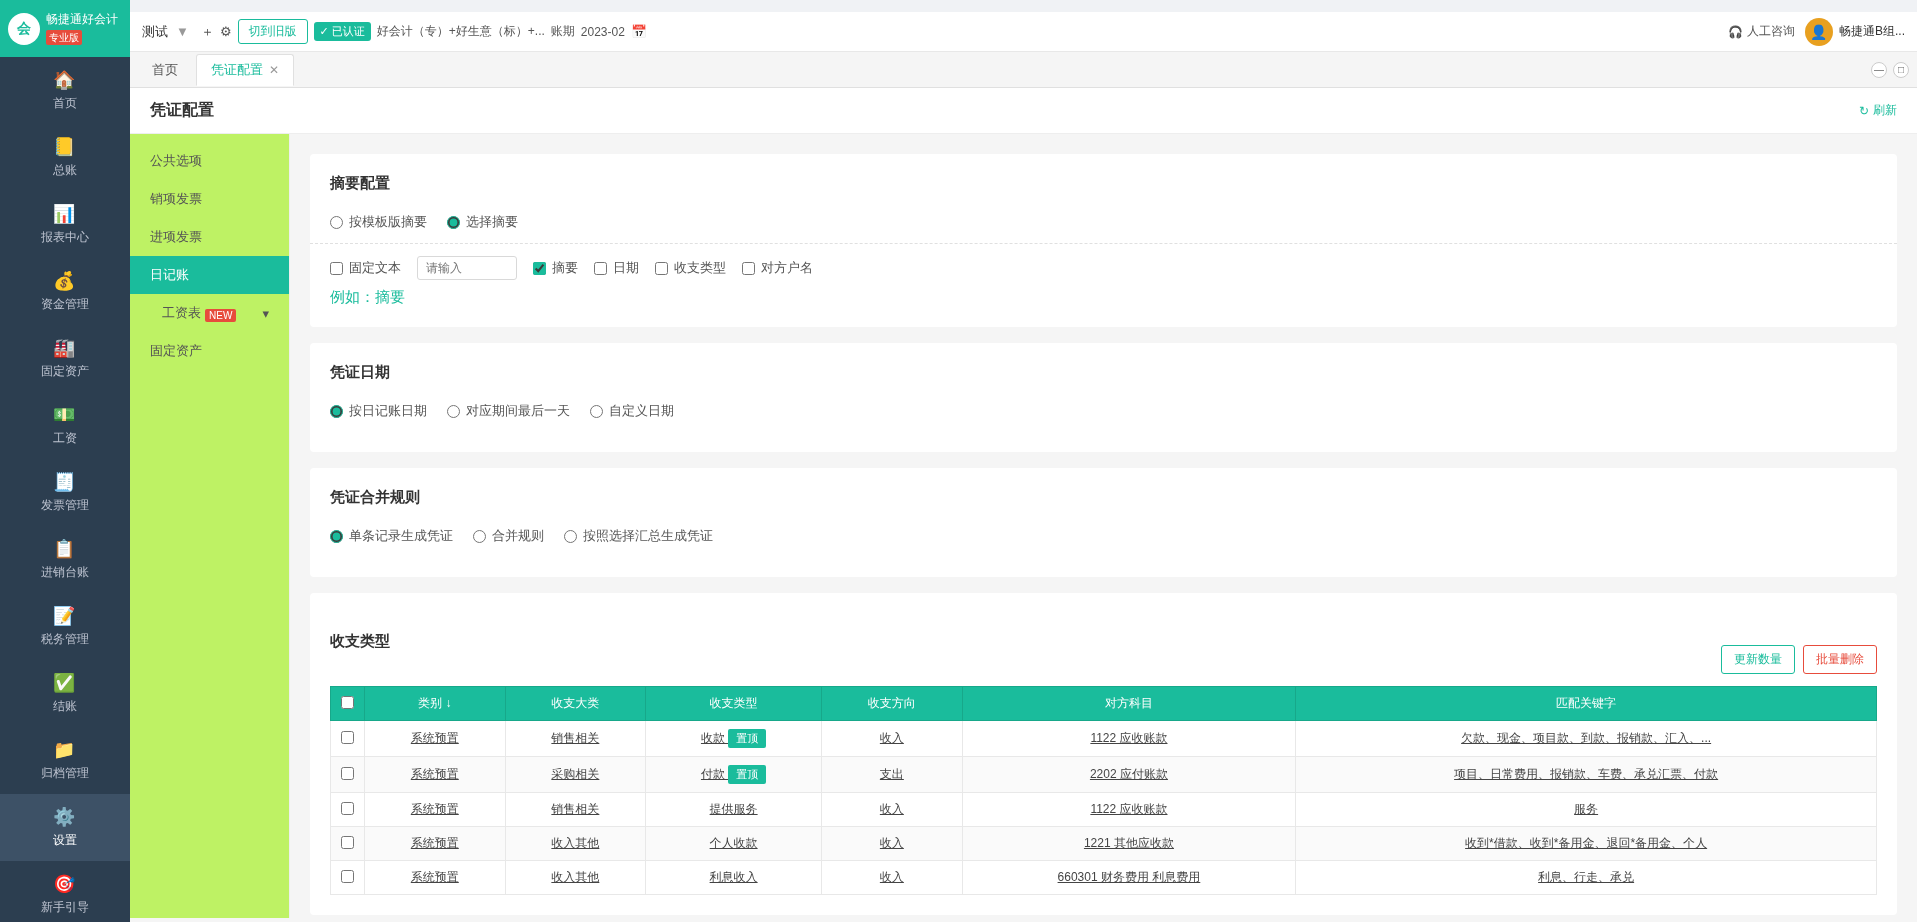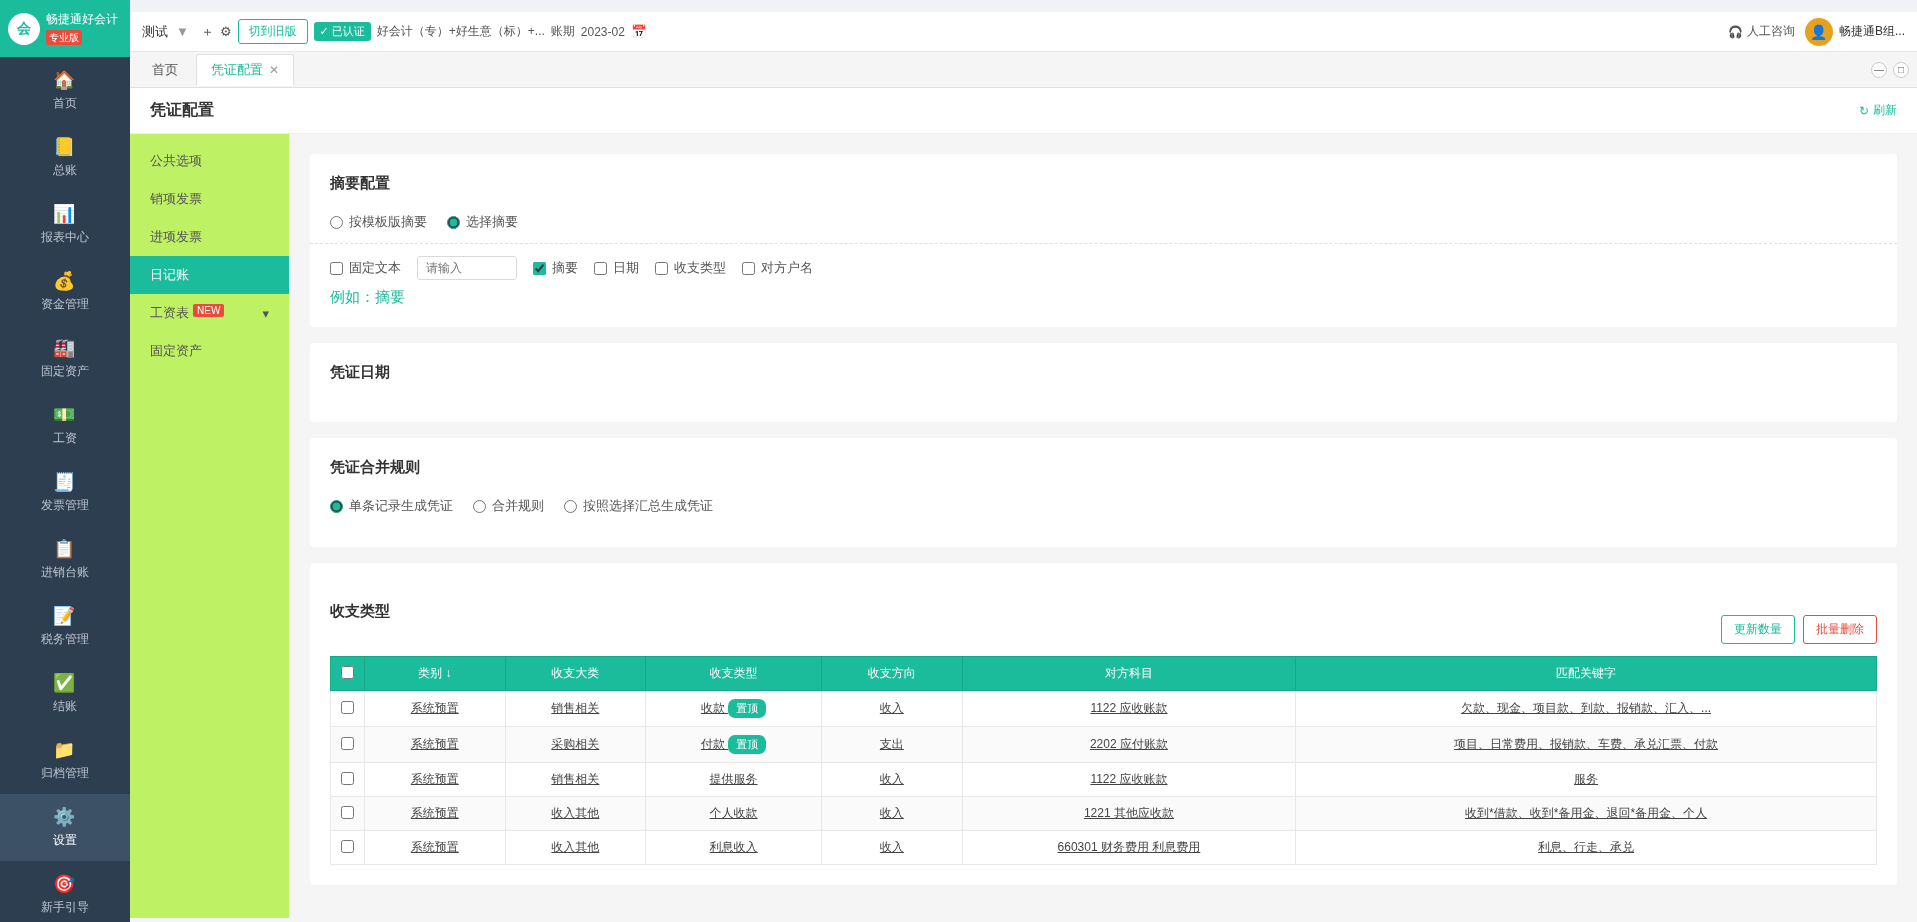--- a/index.html
+++ b/index.html
@@ -76,21 +76,21 @@
     .table-action-btn { border: 1px solid #1abc9c; color: #1abc9c; background: white; padding: 5px 12px; border-radius: 3px; cursor: pointer; font-size: 12px; margin-top: 32px; }
     .table-action-btn.danger { border-color: #e74c3c; color: #e74c3c; }
 
     .data-table { width: 100%; border-collapse: collapse; font-size: 12px; }
     .data-table th { background: #1abc9c; color: white; padding: 8px 10px; text-align: center; border: 1px solid #17a88a; font-weight: normal; }
     .data-table td { padding: 8px 10px; text-align: center; border: 1px solid #e8e8e8; color: #444; text-decoration: underline; }
     .data-table tr:nth-child(even) td { background: #fafafa; }
     .th-checkbox { width: 30px; }
     .td-checkbox { width: 30px; }
 
-    .tag-btn { background: #1abc9c; color: white; padding: 2px 8px; border-radius: 7px; font-size: 11px; cursor: pointer; border: none; }
+    .tag-btn { background: #1abc9c; color: white; padding: 2px 8px; border-radius: 2px; font-size: 11px; cursor: pointer; border: none; }
     .win-btn { width: 16px; height: 16px; border-radius: 50%; cursor: pointer; display: flex; align-items: center; justify-content: center; font-size: 10px; color: #666; border: 1px solid #ccc; background: white; }
   </style>
 </head>
 <body>
 
 <div class="sidebar">
   <div class="sidebar-logo">
     <div class="sidebar-logo-icon">会</div>
     <div class="sidebar-logo-text">
       <div>畅捷通好会计</div>
@@ -214,21 +214,21 @@
         <div class="left-menu-item">
           <span>销项发票</span>
         </div>
         <div class="left-menu-item">
           <span>进项发票</span>
         </div>
         <div class="left-menu-item active">
           <span>日记账</span>
         </div>
         <div class="left-menu-item">
-          <span style="display:flex;align-items:flex-start;gap:4px;">
+          <span style="display:flex;align-items:flex-end;gap:4px;margin-left:12px;">
             工资表
             <span class="new-badge">NEW</span>
           </span>
           <span>▾</span>
         </div>
         <div class="left-menu-item">
           <span>固定资产</span>
         </div>
       </div>
 
@@ -270,20 +270,34 @@
               <span>对方户名</span>
             </label>
           </div>
           <div class="example-text">
             <span>例如：</span><span style="color:#1abc9c;">摘要</span>
           </div>
         </div>
 
         <div class="section">
           <div class="section-title">凭证日期</div>
+          <div class="radio-group">
+            <label class="radio-label">
+              <input type="radio" name="voucher-date" checked="" style="">
+              <span>按日记账日期</span>
+            </label>
+            <label class="radio-label">
+              <input type="radio" name="voucher-date" style="">
+              <span>对应期间最后一天</span>
+            </label>
+            <label class="radio-label">
+              <input type="radio" name="voucher-date" style="">
+              <span>自定义日期</span>
+            </label>
+          </div>
         </div>
 
         <div class="section">
           <div class="section-title">凭证合并规则</div>
           <div class="radio-group">
             <label class="radio-label">
               <input type="radio" name="merge-rule" checked="" style="">
               <span>单条记录生成凭证</span>
             </label>
             <label class="radio-label">

